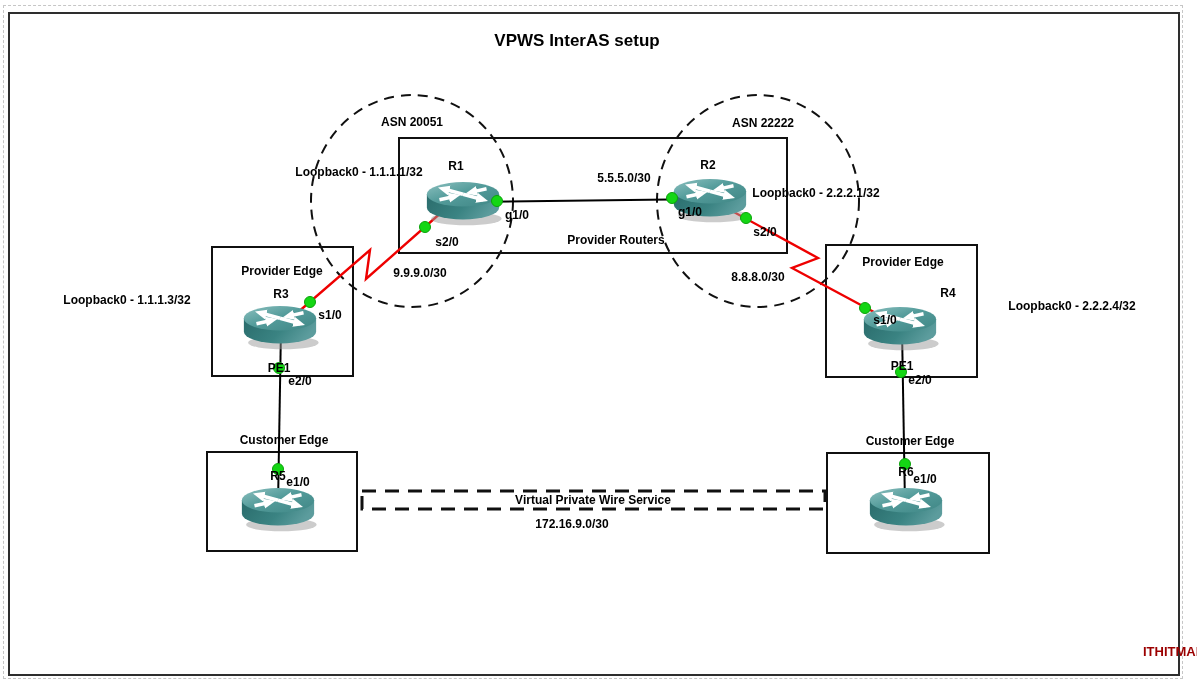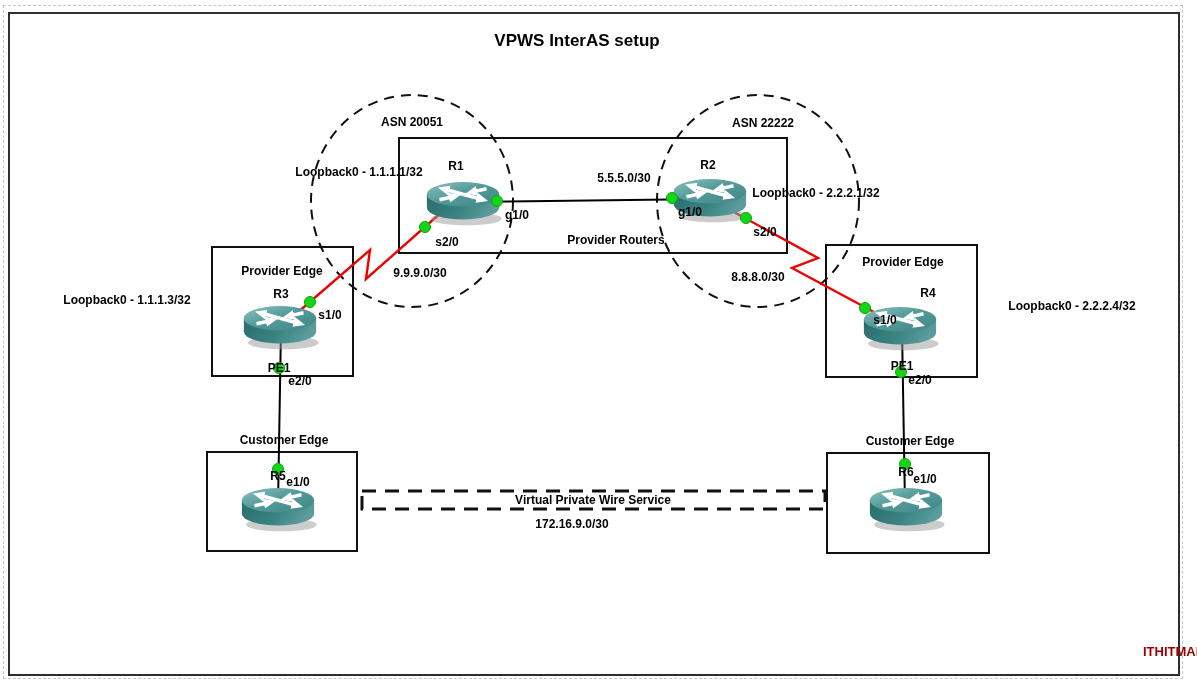--- a/index.html
+++ b/index.html
@@ -123,21 +123,21 @@
 
   <div class="lbl" style="left:584px; top:233px;margin-left:32px;">Provider Routers</div>
   <div class="lbl" style="left:282px; top:264px;">Provider Edge</div>
   <div class="lbl" style="left:903px; top:255px;">Provider Edge</div>
   <div class="lbl" style="left:284px; top:433px;">Customer Edge</div>
   <div class="lbl" style="left:910px; top:434px;">Customer Edge</div>
 
   <div class="lbl" style="left:456px; top:159px;">R1</div>
   <div class="lbl" style="left:708px; top:158px;">R2</div>
   <div class="lbl" style="left:281px; top:287px;">R3</div>
-  <div class="lbl" style="left:928px; top:286px;">R4</div>
+  <div class="lbl" style="left:948px; top:286px;">R4</div>
   <div class="lbl" style="left:278px; top:469px;text-align:right;">R5</div>
   <div class="lbl" style="left:906px; top:465px;">R6</div>
 
   <div class="lbl" style="left:359px; top:165px;">Loopback0 - 1.1.1.1/32</div>
   <div class="lbl" style="left:816px; top:186px;">Loopback0 - 2.2.2.1/32</div>
   <div class="lbl" style="left:127px; top:293px;">Loopback0 - 1.1.1.3/32</div>
   <div class="lbl" style="left:1072px; top:299px;">Loopback0 - 2.2.2.4/32</div>
 
   <div class="lbl" style="left:588px; top:171px;margin-left:36px;">5.5.5.0/30</div>
   <div class="lbl" style="left:420px; top:266px;">9.9.9.0/30</div>

